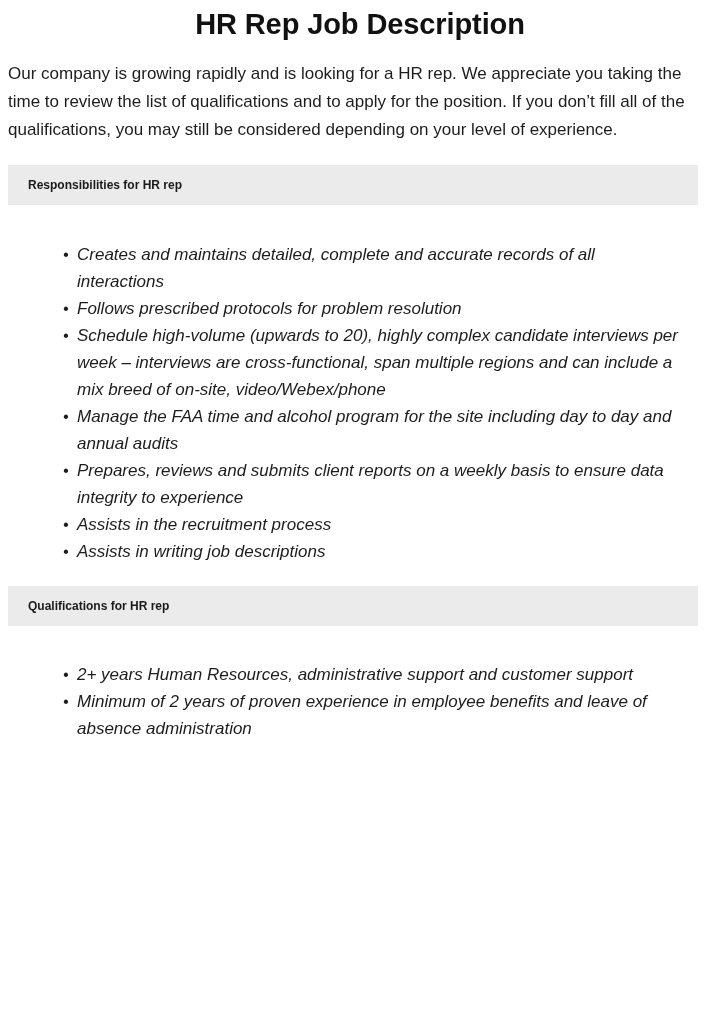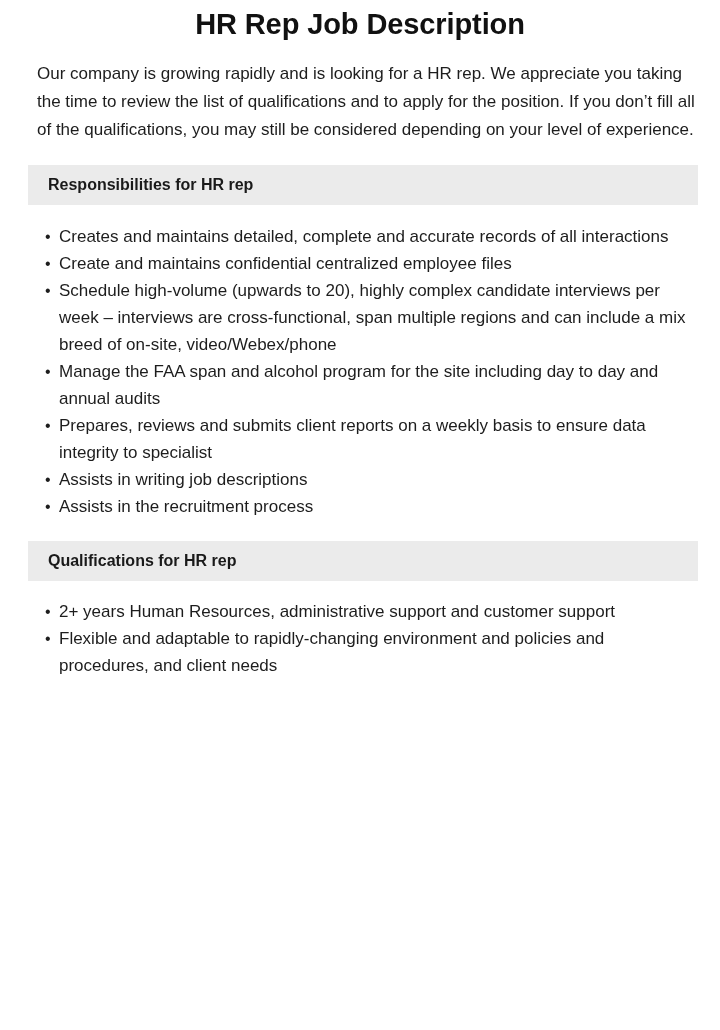--- a/index.html
+++ b/index.html
@@ -32,49 +32,50 @@
     font-size: 29px;
     line-height: 36px;
     font-weight: 700;
     letter-spacing: -0.1px;
     color: #111111;
   }
 
   
   .intro {
     margin: 0;
-    padding: 18px 22px 0 37px;
+    padding: 18px 22px 0 8px;
     font-size: 17px;
     line-height: 28px;
     color: #1d1d1d;
     font-weight: 400;
   }
 
   
   .section {
     margin-top: 21px;
   }
 
   .section-header {
-    margin: 0 22px 0 28px;
+    margin: 0 22px 0 8px;
     background: #ebebeb;
     height: 40px;
     line-height: 40px;
     padding: 0 0 0 20px;
-    font-size: 16px;
+    font-size: 12px;
     font-weight: 700;
     color: #1a1a1a;
     box-sizing: border-box;
   }
 
   
   .bullet-list {
     list-style: none;
-    margin: 0;
+    margin: 18px;
     padding: 18px 22px 0 45px;
+    font-style: italic;
   }
   .bullet-list li {
     position: relative;
     padding-left: 14px;
     font-size: 17px;
     line-height: 27px;
     color: #1d1d1d;
     margin: 0 0 0 0;
   }
   .bullet-list li::before {
@@ -97,30 +98,30 @@
 <div class="page">
 
   <h1 class="doc-title">HR Rep Job Description</h1>
 
   <p class="intro">Our company is growing rapidly and is looking for a HR rep. We appreciate you taking the time to review the list of qualifications and to apply for the position. If you don’t fill all of the qualifications, you may still be considered depending on your level of experience.</p>
 
   <div class="section section-responsibilities">
     <div class="section-header">Responsibilities for HR rep</div>
     <ul class="bullet-list">
         <li>Creates and maintains detailed, complete and accurate records of all interactions</li>
-        <li>Create and maintains confidential centralized employee files</li>
+        <li>Follows prescribed protocols for problem resolution</li>
         <li>Schedule high-volume (upwards to 20), highly complex candidate interviews per week – interviews are cross-functional, span multiple regions and can include a mix breed of on-site, video/Webex/phone</li>
-        <li>Manage the FAA span and alcohol program for the site including day to day and annual audits</li>
-        <li>Prepares, reviews and submits client reports on a weekly basis to ensure data integrity to specialist</li>
+        <li>Manage the FAA time and alcohol program for the site including day to day and annual audits</li>
+        <li>Prepares, reviews and submits client reports on a weekly basis to ensure data integrity to experience</li>
+        <li>Assists in the recruitment process</li>
         <li>Assists in writing job descriptions</li>
-        <li>Assists in the recruitment process</li>
       </ul>
   </div>
 
   <div class="section section-qualifications">
     <div class="section-header">Qualifications for HR rep</div>
     <ul class="bullet-list">
         <li>2+ years Human Resources, administrative support and customer support</li>
-        <li>Flexible and adaptable to rapidly-changing environment and policies and procedures, and client needs</li>
+        <li>Minimum of 2 years of proven experience in employee benefits and leave of absence administration</li>
       </ul>
   </div>
 
 </div>
 
 </body></html>

